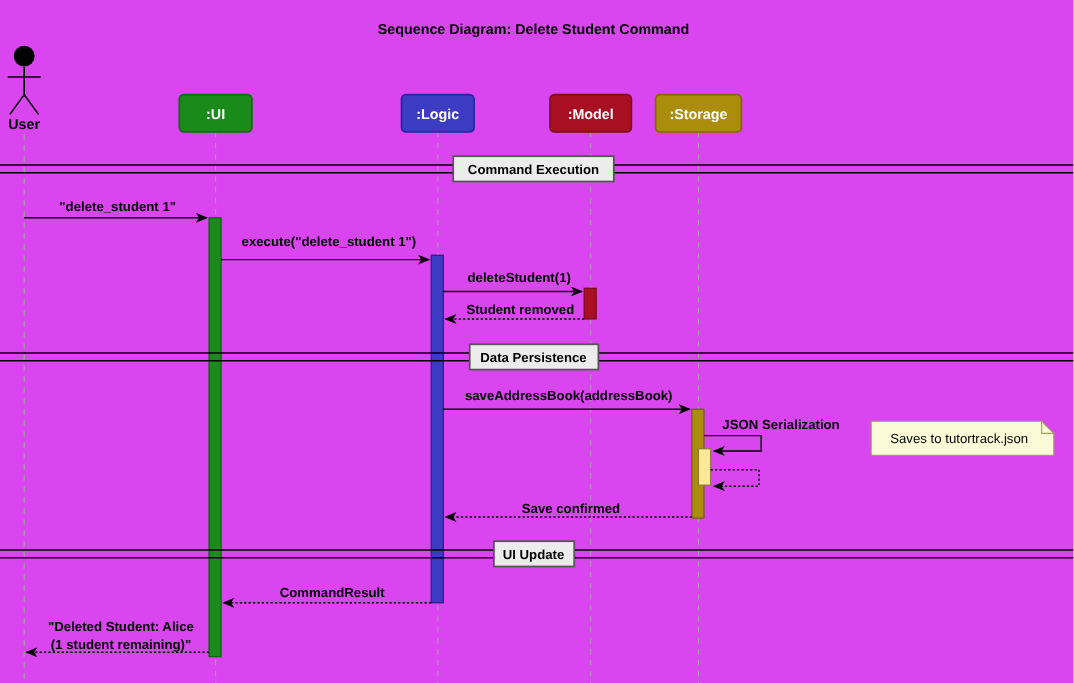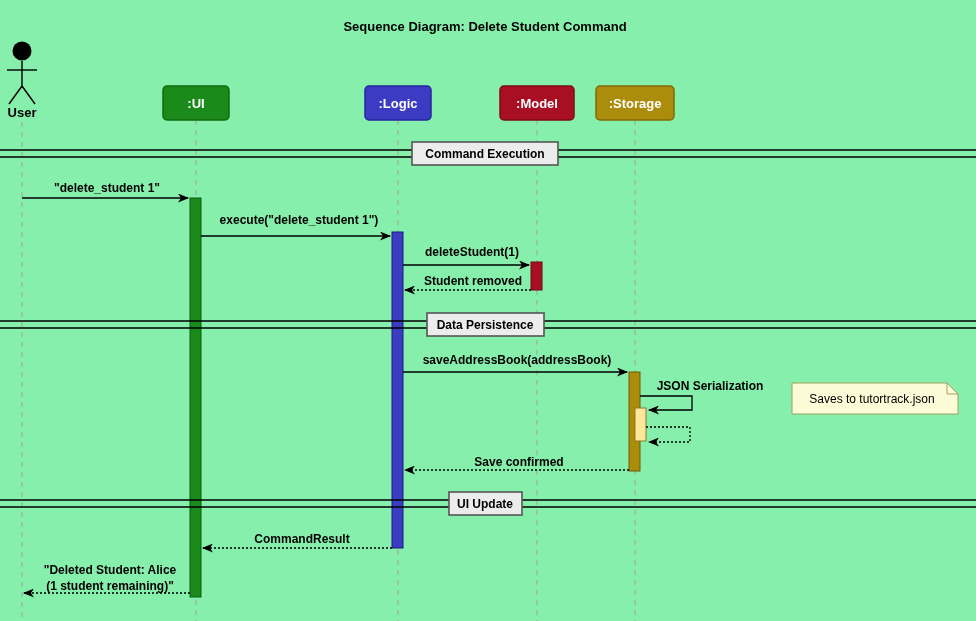--- a/index.html
+++ b/index.html
@@ -7,21 +7,21 @@
     padding: 0;
     background: #ffffff;
   }
   body {
     font-family: "Liberation Sans", sans-serif;
   }
   #canvas {
     position: relative;
     width: 976px;
     height: 621px;
-    background: #86efac;
+    background: #d946ef;
     overflow: hidden;
   }
   #canvas svg {
     position: absolute;
     left: 0;
     top: 0;
   }
   .diag-title {
     font-size: 13px;
     font-weight: bold;

